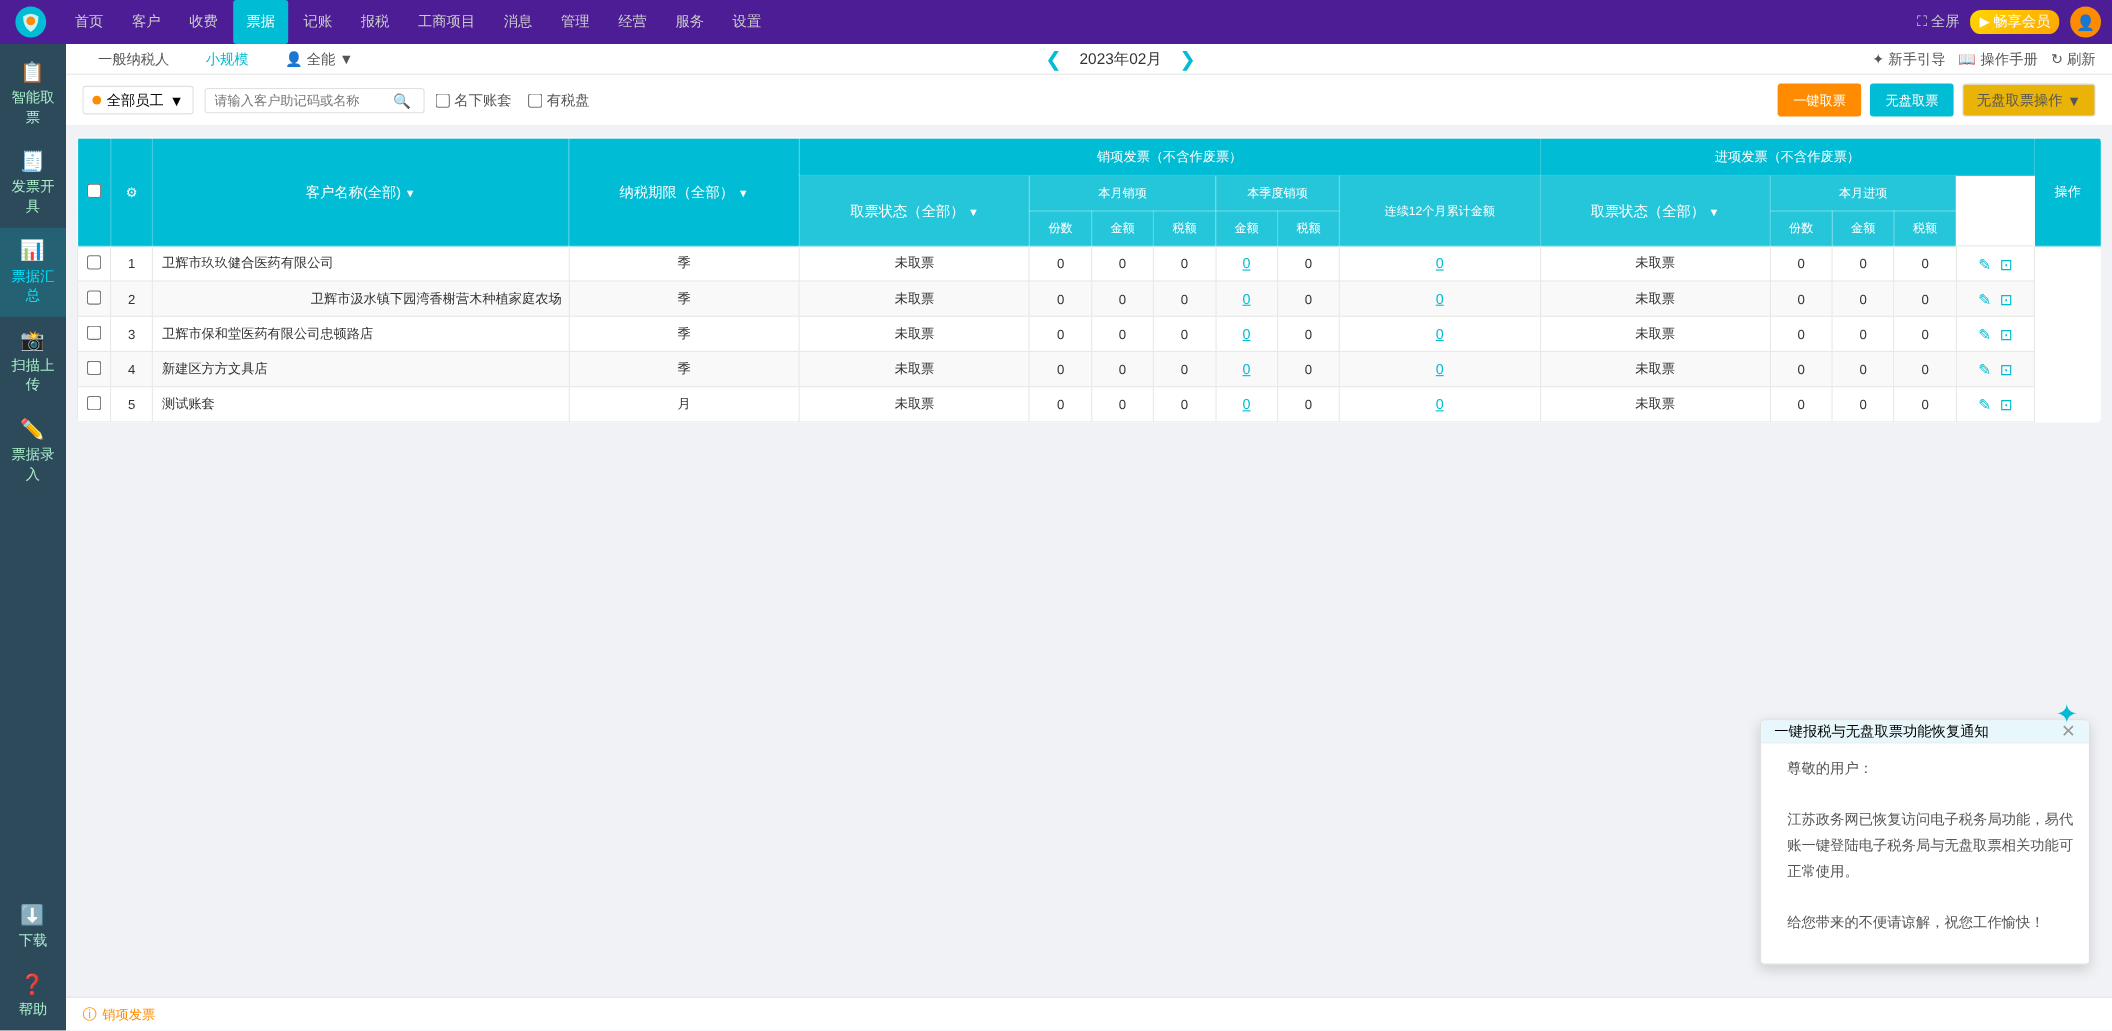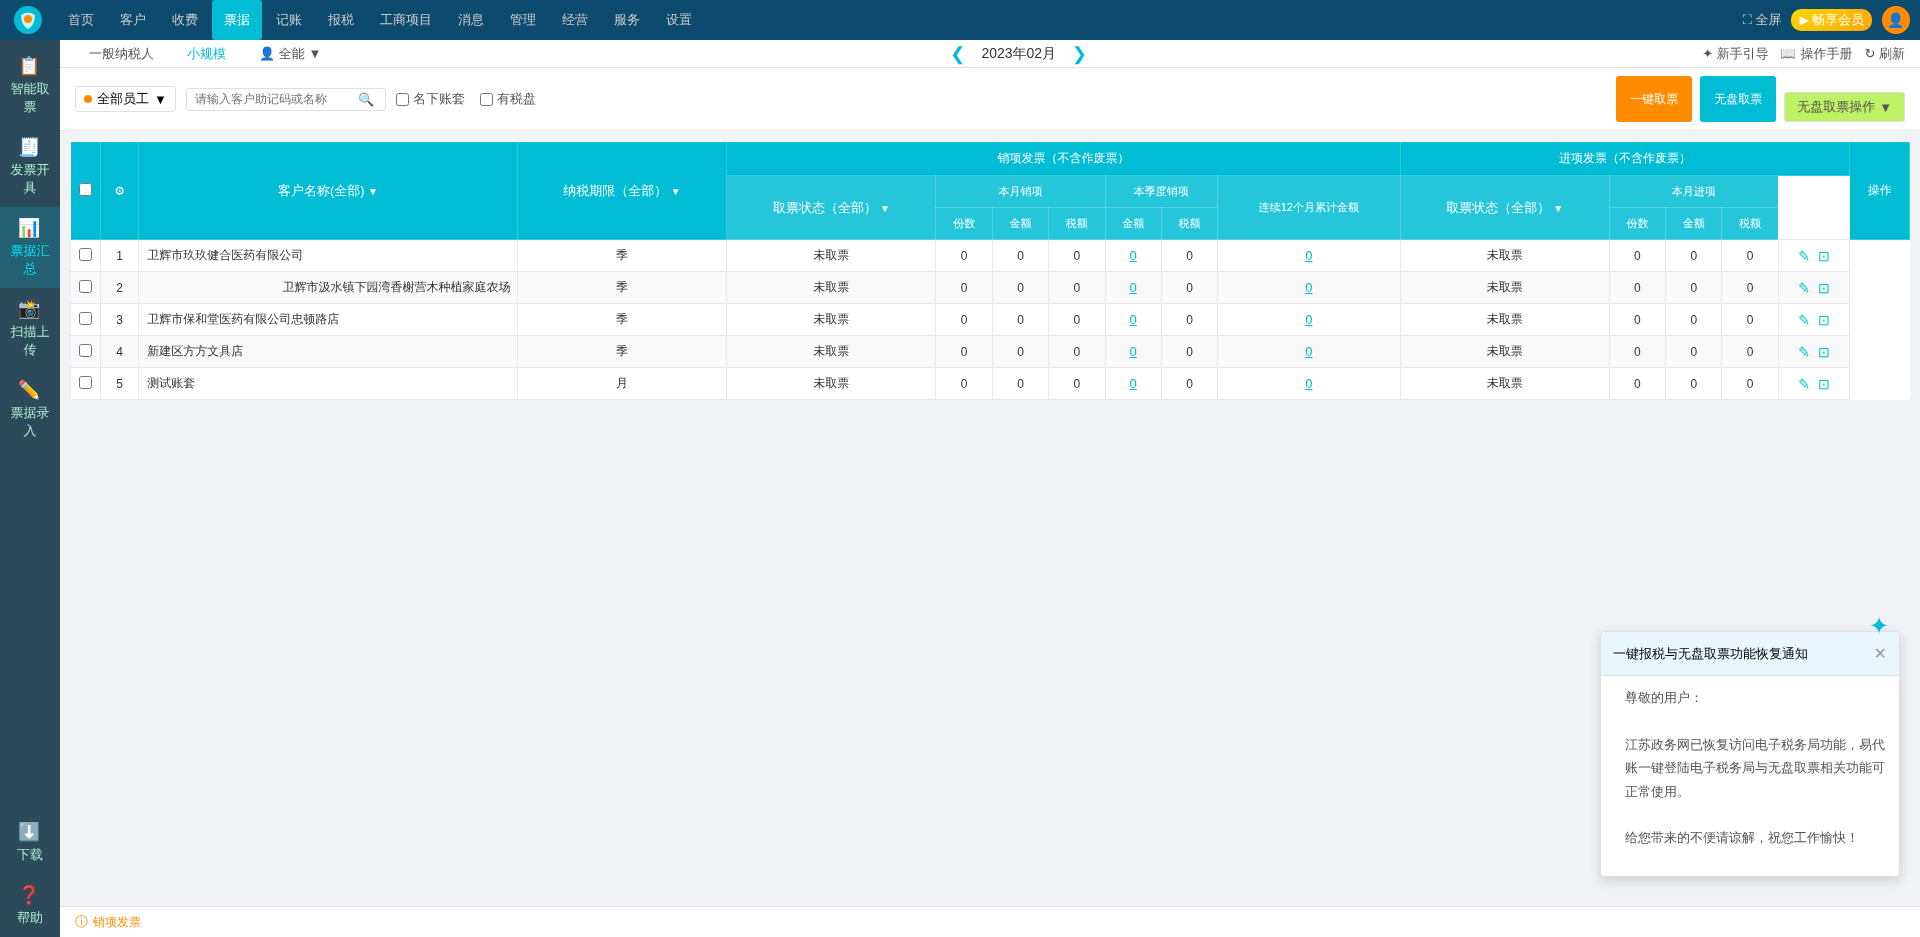--- a/index.html
+++ b/index.html
@@ -1,20 +1,20 @@
 <!DOCTYPE html>
 <html><head>
   <meta charset="utf-8">
   <style>
     * { box-sizing: border-box; margin: 0; padding: 0; font-family: 'Microsoft YaHei', Arial, sans-serif; font-size: 13px; }
     body { background: #f0f2f5; display: flex; flex-direction: column; height: 100vh; overflow: hidden; }
 
     
     .top-nav {
-      background: #0c4a6e;
+      background: #4c1d95;
       height: 40px;
       display: flex;
       align-items: center;
       padding: 0 10px;
       flex-shrink: 0;
     }
     .top-nav .logo {
       width: 36px;
       height: 36px;
       margin-right: 10px;
@@ -160,23 +160,23 @@
     .toolbar-right { margin-left: auto; display: flex; gap: 8px; }
     .btn-primary {
       background: #ff8c00; color: #fff; border: none; border-radius: 3px;
       padding: 5px 14px; cursor: pointer; font-size: 12px; white-space: nowrap;
     }
     .btn-teal {
       background: #00bcd4; color: #fff; border: none; border-radius: 3px;
       padding: 5px 14px; cursor: pointer; font-size: 12px; white-space: nowrap;
     }
     .btn-dropdown {
-      background: #bef264; color: #555; border: 1px solid #ddd; border-radius: 3px;
+      background: #eab308; color: #555; border: 1px solid #ddd; border-radius: 3px;
       padding: 5px 12px; cursor: pointer; font-size: 12px; white-space: nowrap;
-      display: flex; align-items: center; gap: 4px; margin-top: 16px;
+      display: flex; align-items: center; gap: 4px;
     }
 
     
     .table-container {
       flex: 1;
       overflow: auto;
       padding: 10px;
       background: #f0f2f5;
     }
     .data-table {
@@ -227,21 +227,21 @@
       width: 300px;
       background: #fff;
       border: 1px solid #e0e0e0;
       border-radius: 4px;
       box-shadow: 0 4px 12px rgba(0,0,0,0.15);
       font-size: 12px;
       z-index: 100;
     }
     .notification-header {
       background: #e8f7fb;
-      padding: 12px 12px;
+      padding: 0 12px;
       display: flex;
       justify-content: space-between;
       align-items: center;
       border-bottom: 1px solid #e0e0e0;
       border-radius: 4px 4px 0 0;
       font-weight: 500;
     }
     .notification-close {
       cursor: pointer; color: #999; font-size: 16px;
     }

